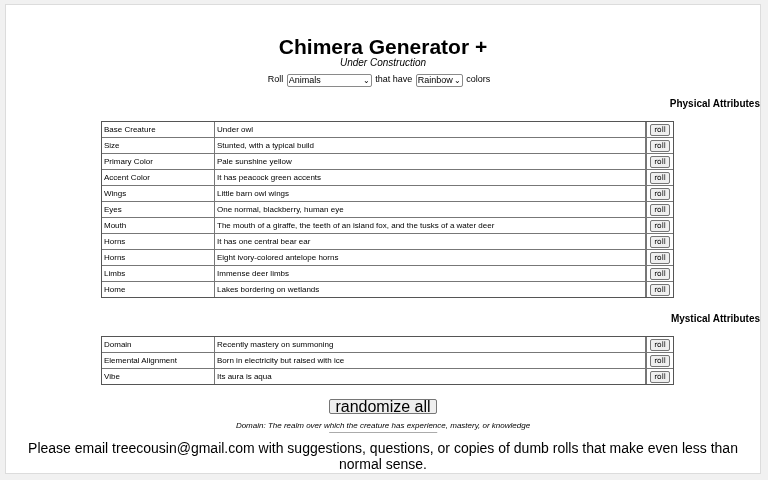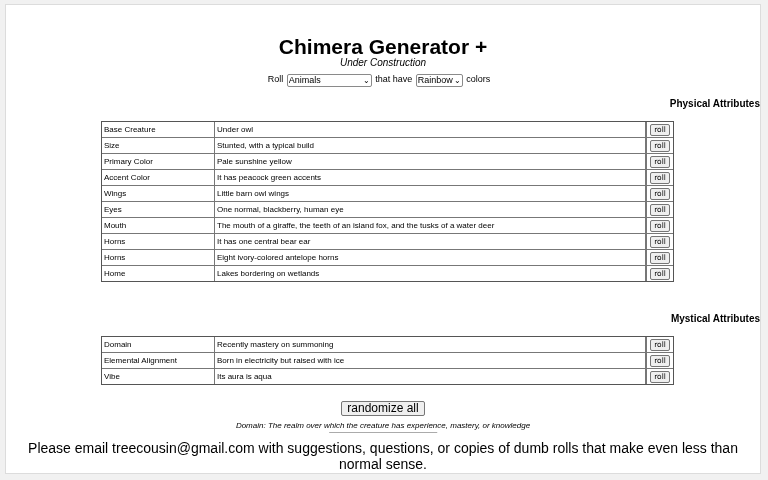--- a/index.html
+++ b/index.html
@@ -62,21 +62,21 @@
     font-family: "DejaVu Sans", sans-serif;
     font-size: 7.5px; padding: 0 3px; height: 12px; line-height: 10px;
     border: 1px solid #767676; border-radius: 2px; background: #efefef;
     cursor: pointer;
   }
   .randomize {
     position: absolute; left: 0; right: 0; top: 393px; text-align: center;
   }
   .randomize button {
     font-family: "Liberation Sans", sans-serif;
-    font-size: 12px; padding: 1px 5px; height: 15px; line-height: 11px;
+    font-size: 16px; padding: 1px 5px; height: 15px; line-height: 11px;
     border: 1px solid #767676; border-radius: 2px; background: #efefef;
   }
   .footnote {
     position: absolute; left: 0; right: 0; top: 416px;
     text-align: center; font-size: 8px; font-style: italic;
   }
   .divider-line {
     position: absolute; left: 0; right: 0; top: 424px;
     text-align: center; font-size: 6px; color: #444; letter-spacing: -0.5px;
   }
@@ -153,20 +153,25 @@
           <td class="label">Horns</td>
           <td class="value">It has one central bear ear</td>
           <td class="btn"><button class="roll-btn">roll</button></td>
         </tr>
         <tr>
           <td class="label">Horns</td>
           <td class="value">Eight ivory-colored antelope horns</td>
           <td class="btn"><button class="roll-btn">roll</button></td>
         </tr>
         <tr>
+          <td class="label">Limbs</td>
+          <td class="value">Immense deer limbs</td>
+          <td class="btn"><button class="roll-btn">roll</button></td>
+        </tr>
+        <tr>
           <td class="label">Home</td>
           <td class="value">Lakes bordering on wetlands</td>
           <td class="btn"><button class="roll-btn">roll</button></td>
         </tr>
       </tbody>
   </table>
 
   <div class="section-heading" style="top:308px">Mystical Attributes</div>
 
   <table class="attrs" style="top:331px">

